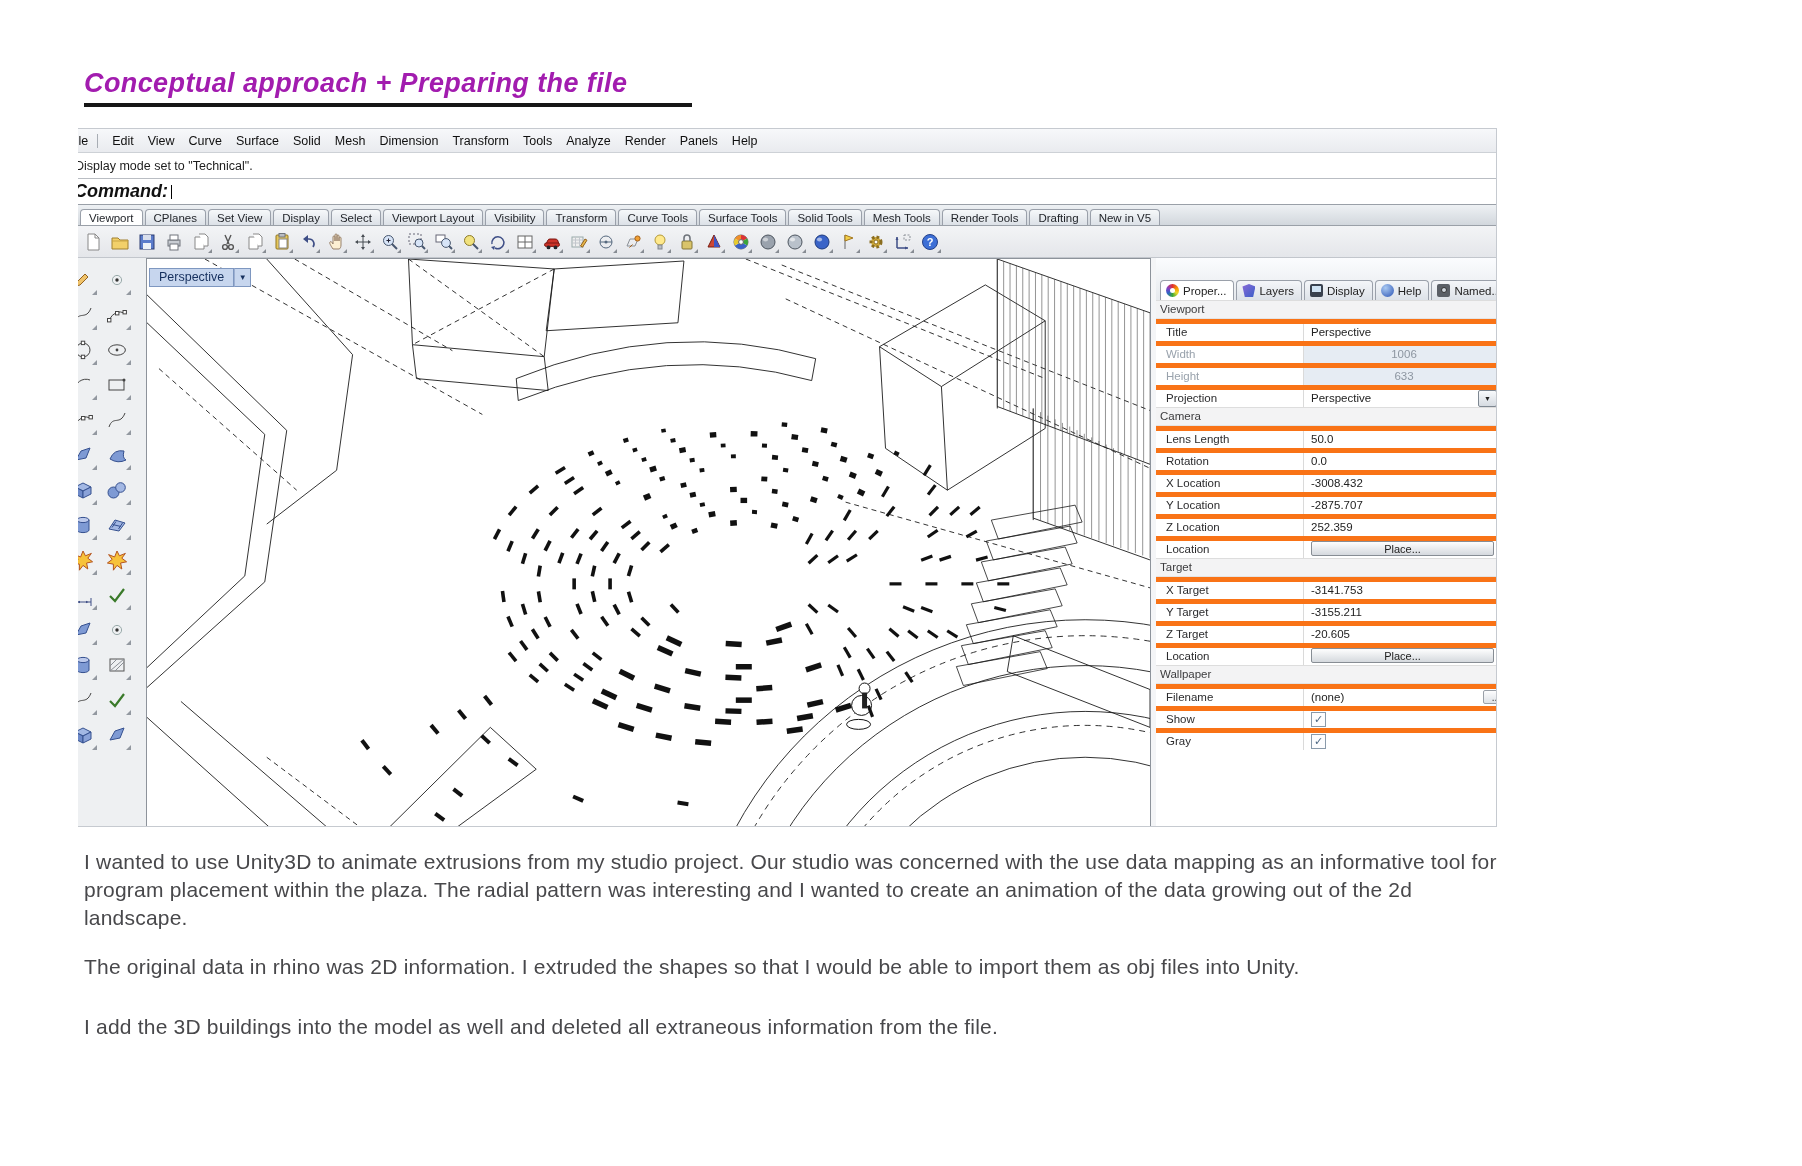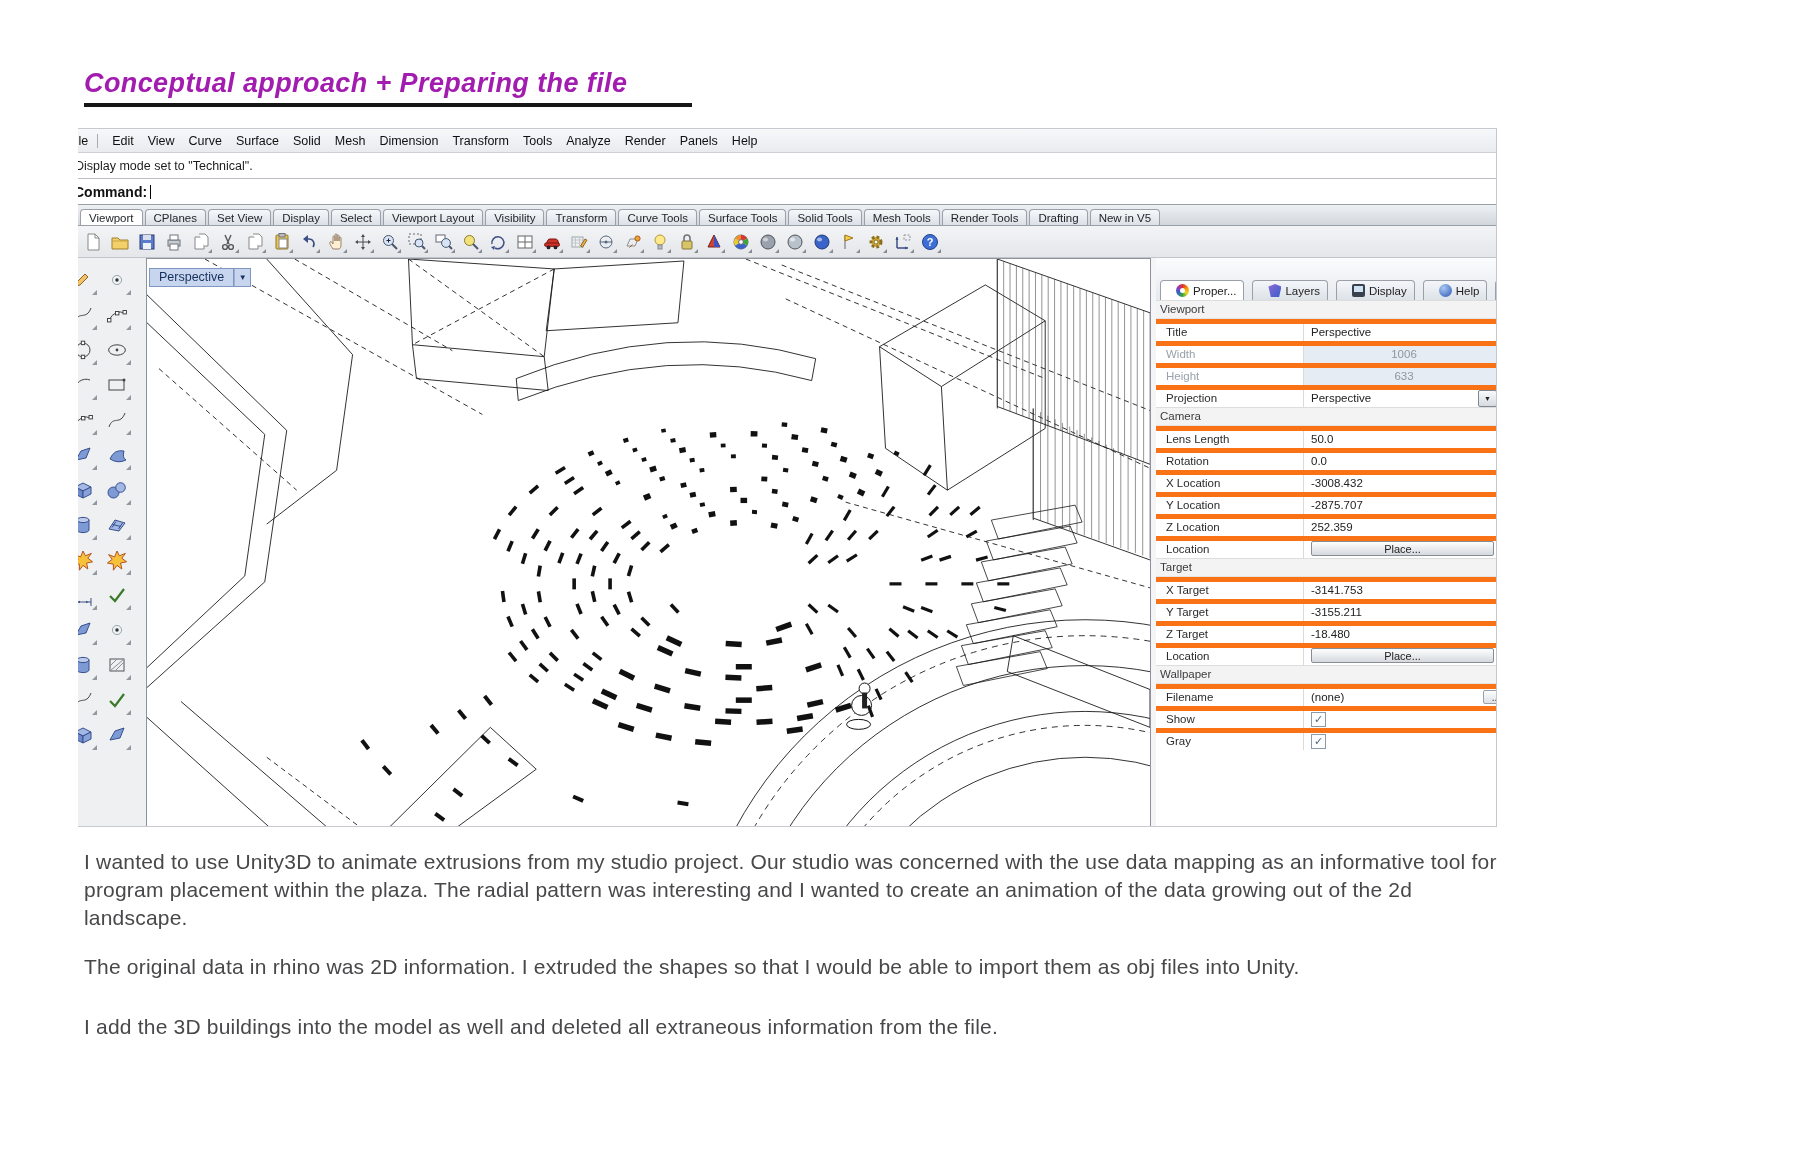--- a/index.html
+++ b/index.html
@@ -10,21 +10,21 @@
   .doc-title-rule{position:absolute;left:84px;top:103px;width:608px;height:4px;background:#161616;}
 
   
   .rhino{position:absolute;left:78px;top:128px;width:1419px;height:699px;background:#f0f1f3;border:1px solid #c6cad0;border-left:none;box-sizing:border-box;overflow:hidden;font-size:12px;color:#111;}
   .menubar{height:23px;display:flex;align-items:center;background:linear-gradient(#f7f8fa,#e9ebef);border-bottom:1px solid #cdd1d6;padding-left:0;overflow:hidden;}
   .menubar .mi{margin-right:14px;font-size:12.5px;color:#101010;cursor:default;white-space:nowrap;}
   .menubar .mi:first-child{margin-left:-10px;padding-right:9px;border-right:1px solid #a8adb4;}
   .histline{height:25px;background:#fff;border-bottom:1px solid #b9bdc3;display:flex;align-items:center;overflow:hidden;}
   .histline span{margin-left:-3px;font-size:12.5px;color:#1d1d1d;white-space:nowrap;}
   .cmdline{height:25px;background:#fff;border-bottom:1px solid #9aa0a8;display:flex;align-items:center;overflow:hidden;}
-  .cmdline .cmdlbl{margin-left:-4px;font-weight:bold;font-size:14px;white-space:nowrap;}
+  .cmdline .cmdlbl{margin-left:-4px;font-weight:bold;font-size:18px;white-space:nowrap;font-style:italic;}
   .caret{display:inline-block;width:1px;height:14px;background:#000;margin-left:3px;}
   .tabbar{height:20px;display:flex;align-items:flex-end;background:linear-gradient(#eef1f4,#d2d7dd);padding-left:2px;border-bottom:1px solid #9aa0a8;}
   .tab{font-size:11.5px;color:#23262b;padding:2px 8px 1px;border:1px solid #9aa0aa;border-bottom:none;border-radius:4px 4px 0 0;background:linear-gradient(#f6f8fa,#dcе1e7);background:linear-gradient(#f6f8fa,#dce1e7);margin-right:2px;white-space:nowrap;cursor:default;}
   .tab.active{background:#fff;}
   .maintb{height:31px;display:flex;align-items:center;gap:3px;background:linear-gradient(#f3f4f6,#e4e6ea);border-bottom:1px solid #c2c6cc;padding:0 3px;}
   .tbtn{position:relative;width:24px;height:24px;display:flex;align-items:center;justify-content:center;}
   .tbtn svg{width:20px;height:20px;}
   .tbtn .corner{position:absolute;right:1px;bottom:1px;width:0;height:0;border-left:4px solid transparent;border-bottom:4px solid #878c93;}
 
   .workspace{position:relative;height:575px;background:#dfe2e6;display:flex;}
@@ -42,21 +42,21 @@
   .vlabelwrap{position:absolute;top:9px;left:2px;display:flex;z-index:3;}
   .vlab{background:#c7d6ee;border:1px solid #7e97c0;color:#16305e;font-size:12.5px;padding:1px 9px 2px;}
   .vdrop{width:15px;background:#c7d6ee;border:1px solid #7e97c0;border-left:1px solid #9db0d2;color:#16305e;font-size:8px;display:flex;align-items:center;justify-content:center;}
   .viewport svg.scene{position:absolute;inset:0;width:100%;height:100%;}
 
   .gapstrip{width:5px;height:100%;background:#f4f5f7;flex:none;}
 
   
   .panel{position:relative;width:341px;height:100%;background:linear-gradient(#fbfcfe,#e7eaee 40px);flex:none;overflow:hidden;}
   .ptabs{display:flex;align-items:flex-end;height:42px;padding-left:4px;border-bottom:1px solid #9aa0a8;}
-  .ptab{display:flex;align-items:center;font-size:11.5px;color:#222;padding:3px 7px 3px 15px;border:1px solid #9aa0aa;border-bottom:none;border-radius:4px 4px 0 0;background:linear-gradient(#f4f6f9,#dde2e8);margin-right:8px;white-space:nowrap;}
+  .ptab{display:flex;align-items:center;font-size:11.5px;color:#222;padding:3px 7px 3px 5px;border:1px solid #9aa0aa;border-bottom:none;border-radius:4px 4px 0 0;background:linear-gradient(#f4f6f9,#dde2e8);margin-right:2px;white-space:nowrap;}
   .ptab.active{background:#fff;}
   .pticon{width:13px;height:13px;display:inline-block;margin-right:4px;flex:none;position:relative;}
   .pticon.properties{border-radius:50%;background:conic-gradient(#e03030,#f59300,#ead92c,#39a839,#2f63c8,#8a3fc0,#e03030);}
   .pticon.properties::after{content:"";position:absolute;left:4px;top:4px;width:5px;height:5px;border-radius:50%;background:#fff;}
   .pticon.layers{background:linear-gradient(135deg,#8a6ad8,#3b5fc8);clip-path:polygon(50% 0,100% 20%,82% 100%,18% 100%,0 20%);}
   .pticon.display{background:#39414e;border-radius:2px;}
   .pticon.display::after{content:"";position:absolute;left:2px;top:2px;width:9px;height:6px;background:#cfe2f2;}
   .pticon.help{border-radius:50%;background:radial-gradient(circle at 35% 30%,#a9c9f2,#2b54b4);}
   .pticon.named{background:#5a5f66;border-radius:2px;}
   .pticon.named::after{content:"";position:absolute;left:4px;top:3px;width:6px;height:6px;border-radius:50%;background:#cfd6dd;border:1px solid #333;box-sizing:border-box;}
@@ -925,21 +925,21 @@
             <div class="prow">
               <div class="plabel">X Target</div>
               <div class="pval"><span>-3141.753</span></div>
             </div>
             <div class="prow">
               <div class="plabel">Y Target</div>
               <div class="pval"><span>-3155.211</span></div>
             </div>
             <div class="prow">
               <div class="plabel">Z Target</div>
-              <div class="pval"><span>-18.480</span></div>
+              <div class="pval"><span>-20.605</span></div>
             </div>
             <div class="prow">
               <div class="plabel">Location</div>
               <div class="pval">
                 <button class="placebtn">Place...</button>
               </div>
             </div>
             <div class="psec">Wallpaper</div>
             <div class="prow">
               <div class="plabel">Filename</div>

